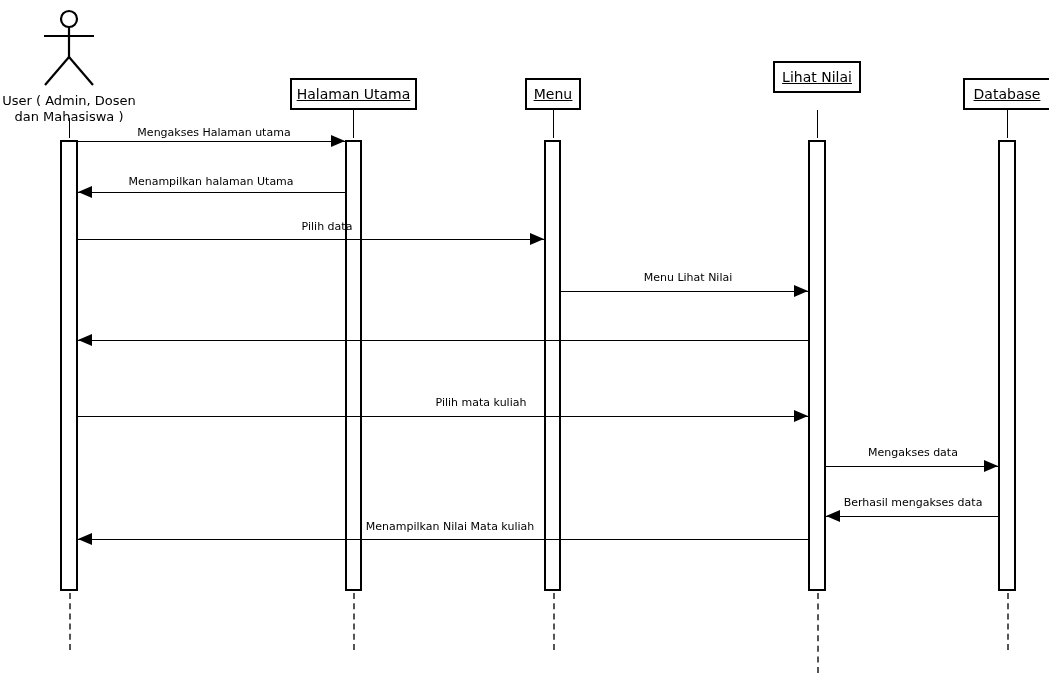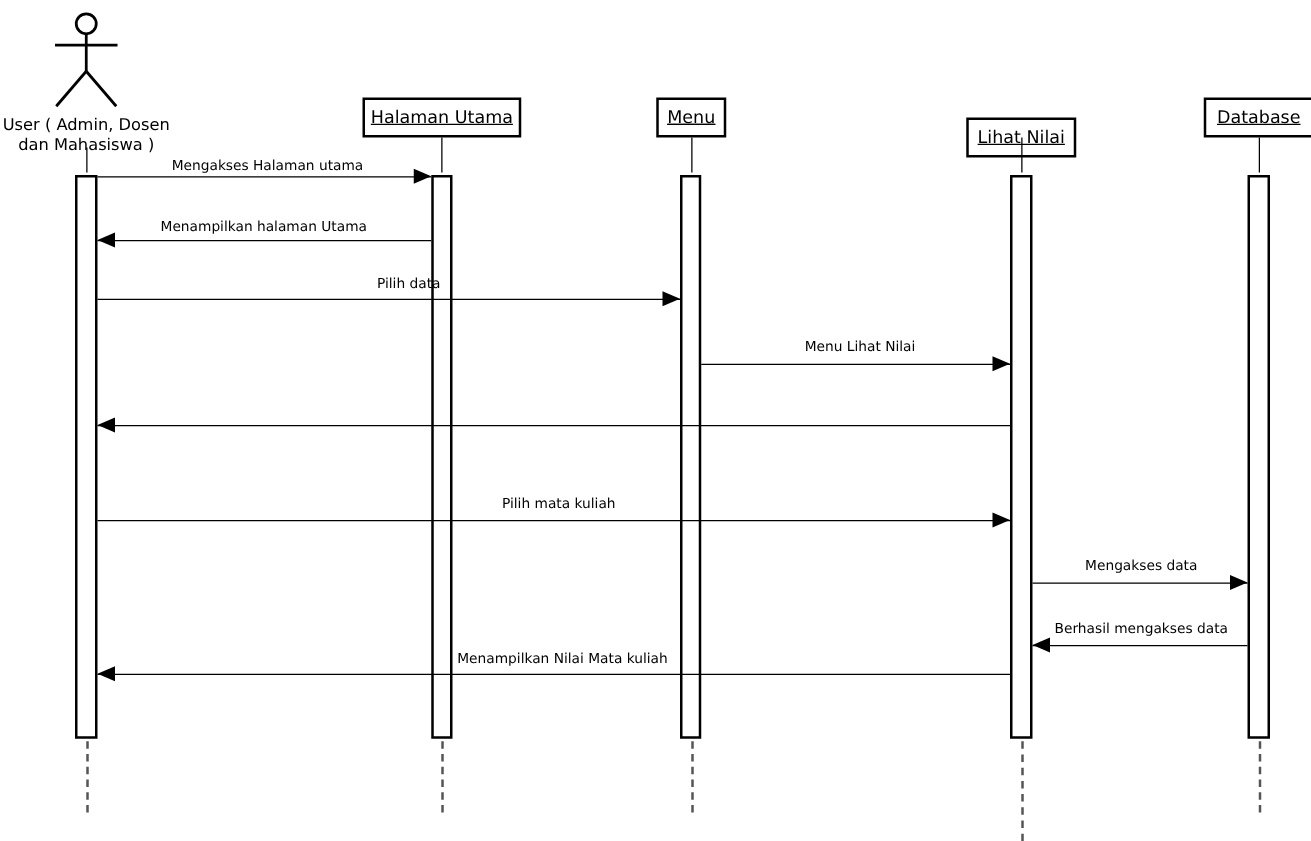--- a/index.html
+++ b/index.html
@@ -107,21 +107,21 @@
 
   <div class="actor-label" style="left:69px; top:93px;">User ( Admin, Dosen
 dan Mahasiswa )</div>
 
   <div class="lifeline-head" style="left:290px; top:78px; width:127px; height:32px;">
     <span class="lifeline-head-label">Halaman Utama</span>
   </div>
   <div class="lifeline-head" style="left:525px; top:78px; width:56px; height:32px;text-decoration:underline;">
     <span class="lifeline-head-label">Menu</span>
   </div>
-  <div class="lifeline-head" style="left:773px; top:94px; width:88px; height:32px;">
+  <div class="lifeline-head" style="left:773px; top:61px; width:88px; height:32px;">
     <span class="lifeline-head-label">Lihat Nilai</span>
   </div>
   <div class="lifeline-head" style="left:963px; top:78px; width:88px; height:32px;">
     <span class="lifeline-head-label">Database</span>
   </div>
 
   <div class="lifeline-stem" style="left:69px; top:118px; height:20px;"></div>
   <div class="lifeline-stem" style="left:353px; top:110px; height:28px;"></div>
   <div class="lifeline-stem" style="left:553px; top:110px; height:28px;"></div>
   <div class="lifeline-stem" style="left:817px; top:110px; height:28px;"></div>
@@ -151,21 +151,21 @@
   <div class="msg-line" style="left:78px; top:239px; width:466px;"></div>
   <div class="arrow-head right" style="left:530px; top:233px;"></div>
 
   <div class="msg-label" style="left:688px; top:272px;">Menu Lihat Nilai</div>
   <div class="msg-line" style="left:561px; top:291px; width:247px;"></div>
   <div class="arrow-head right" style="left:794px; top:285px;"></div>
 
   <div class="msg-line" style="left:78px; top:340px; width:730px;"></div>
   <div class="arrow-head left" style="left:78px; top:334px;"></div>
 
-  <div class="msg-label" style="left:447px; top:397px;">Pilih mata kuliah</div>
+  <div class="msg-label" style="left:481px; top:397px;">Pilih mata kuliah</div>
   <div class="msg-line" style="left:78px; top:416px; width:730px;"></div>
   <div class="arrow-head right" style="left:794px; top:410px;"></div>
 
   <div class="msg-label" style="left:913px; top:447px;">Mengakses data</div>
   <div class="msg-line" style="left:826px; top:466px; width:172px;"></div>
   <div class="arrow-head right" style="left:984px; top:460px;"></div>
 
   <div class="msg-label" style="left:913px; top:497px;">Berhasil mengakses data</div>
   <div class="msg-line" style="left:826px; top:516px; width:172px;"></div>
   <div class="arrow-head left" style="left:826px; top:510px;"></div>

